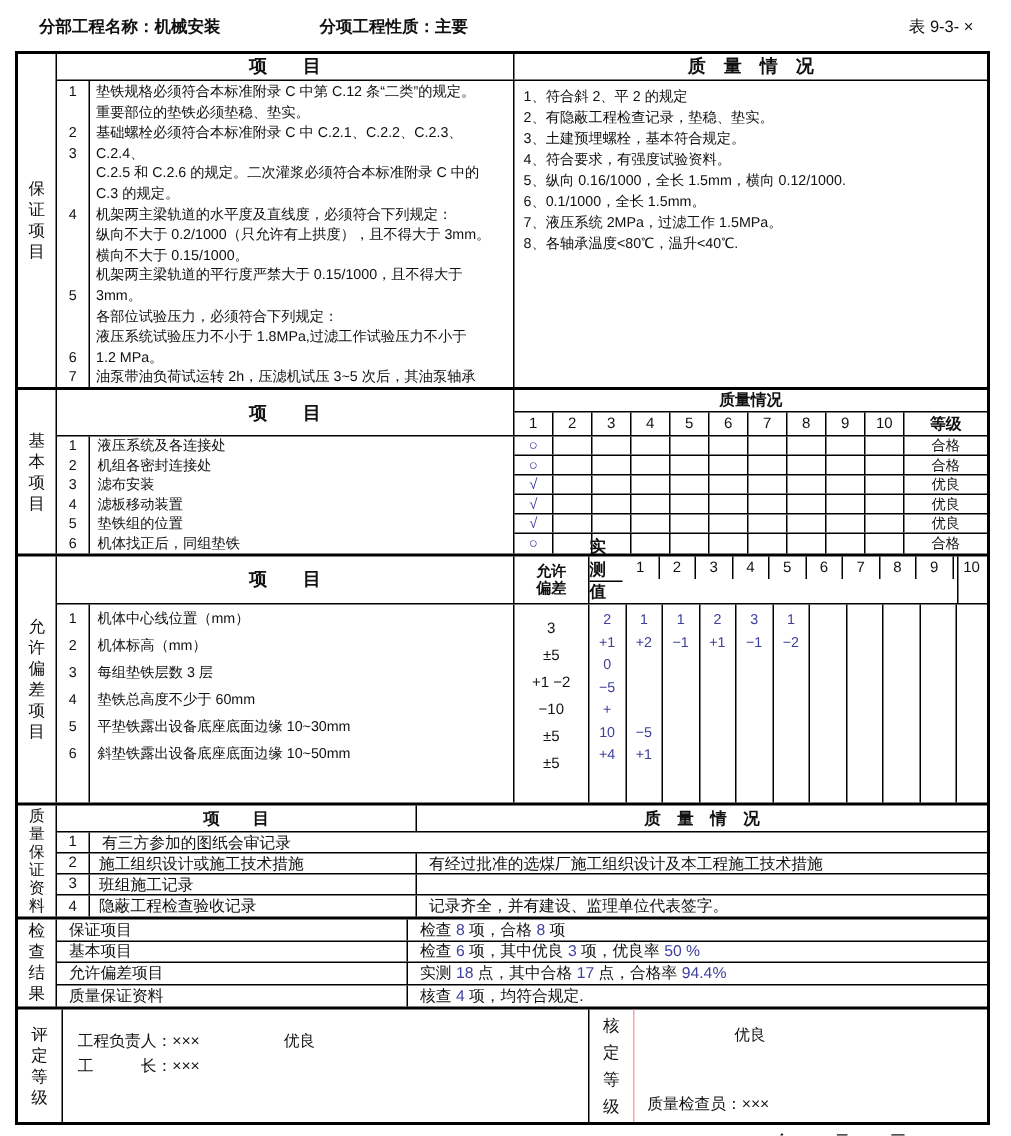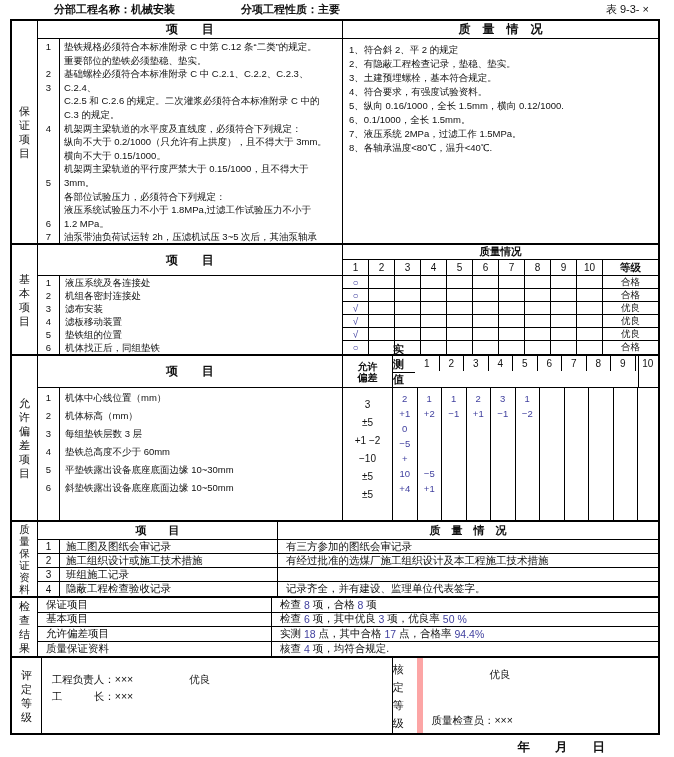--- a/index.html
+++ b/index.html
@@ -2,22 +2,22 @@
 <html><head>
 <meta charset="utf-8">
 <style>
   * { margin:0; padding:0; box-sizing:border-box; }
   html,body { background:#fff; }
   body {
     width:674px; height:757px; overflow:hidden;
     font-family:"Liberation Sans", sans-serif;
     color:#111; position:relative;
   }
-  .topbar { display:flex; align-items:center; height:19px; padding-left:26px; padding-right:25px;
-    font-size:11px; font-weight:bold;margin-left:28px; }
+  .topbar { display:flex; align-items:center; height:34px; padding-left:26px; padding-right:25px;
+    font-size:11px; font-weight:bold; }
   .topbar .mid { margin-left:66px; }
   .topbar .right { margin-left:auto; font-weight:normal; }
 
   .tbl { margin-left:10px; width:650px; border:2px solid #000; }
   .sec { display:flex; border-top:2px solid #000; }
   .sec.first { border-top:none; }
   .vlab { width:30px; border-right:1px solid #000; display:flex; align-items:center; justify-content:center; }
   .vlab .vtxt { width:1em; word-break:break-all; text-align:center; font-size:11px; line-height:14px; }
   .vlab.tight .vtxt { font-size:10.5px; line-height:12px; }
   .main { flex:1; display:flex; flex-direction:column; }
@@ -102,21 +102,21 @@
   .c-rows div.c-row:last-of-type { border-bottom:none; }
   .c-label { width:234px; border-right:1px solid #000; display:flex; align-items:center; padding-left:8px;
     font-size:10.5px; overflow:hidden; }
   .c-res { width:386px; display:flex; align-items:center; padding-left:8px; font-size:10.5px; overflow:hidden; white-space:pre; }
   .c-res span.filled { color:#3f3f9e; }
 
   
   .r-cell { width:353px; border-right:1px solid #000; padding:13px 0 0 10px; font-size:10.5px; line-height:17px; }
   .r-line1 { display:flex; }
   .r-grade1 { margin-left:56px; }
-  .r-verify { width:31px; border-right:6px solid #fca5a5; display:flex; align-items:center; }
+  .r-verify { width:31px; border-right:1px solid #fca5a5; display:flex; align-items:center; justify-content:center; }
   .r-verify .vtxt { width:1em; word-break:break-all; text-align:center; font-size:11px; line-height:18px; }
   .r-right { width:236px; display:flex; flex-direction:column; justify-content:space-between; padding:10px 0 5px 0; }
   .r-vgrade { padding-left:66px; font-size:10.5px; }
   .r-inspector { padding-left:8px; font-size:10.5px; }
 
   .datebar { margin-left:10px; width:650px; height:24px; display:flex; align-items:center;
     justify-content:flex-end; padding-right:55px; font-size:12.5px; font-weight:bold; }
 </style>
 </head>
 <body>
@@ -394,21 +394,20 @@
     </div>
     <div class="main">
       <div class="q-head">
         <div class="hcell q-h-item">项　　目</div>
         <div class="hcell q-h-qual">质　量　情　况</div>
       </div>
       <div class="q-rows">
 
       <div class="q-row">
             <div class="q-no">1</div>
-            <div class="q-item">施工图及图纸会审记录</div>
             <div class="q-res">有三方参加的图纸会审记录</div>
           </div>
           <div class="q-row">
             <div class="q-no">2</div>
             <div class="q-item">施工组织设计或施工技术措施</div>
             <div class="q-res">有经过批准的选煤厂施工组织设计及本工程施工技术措施</div>
           </div>
           <div class="q-row">
             <div class="q-no">3</div>
             <div class="q-item">班组施工记录</div>

